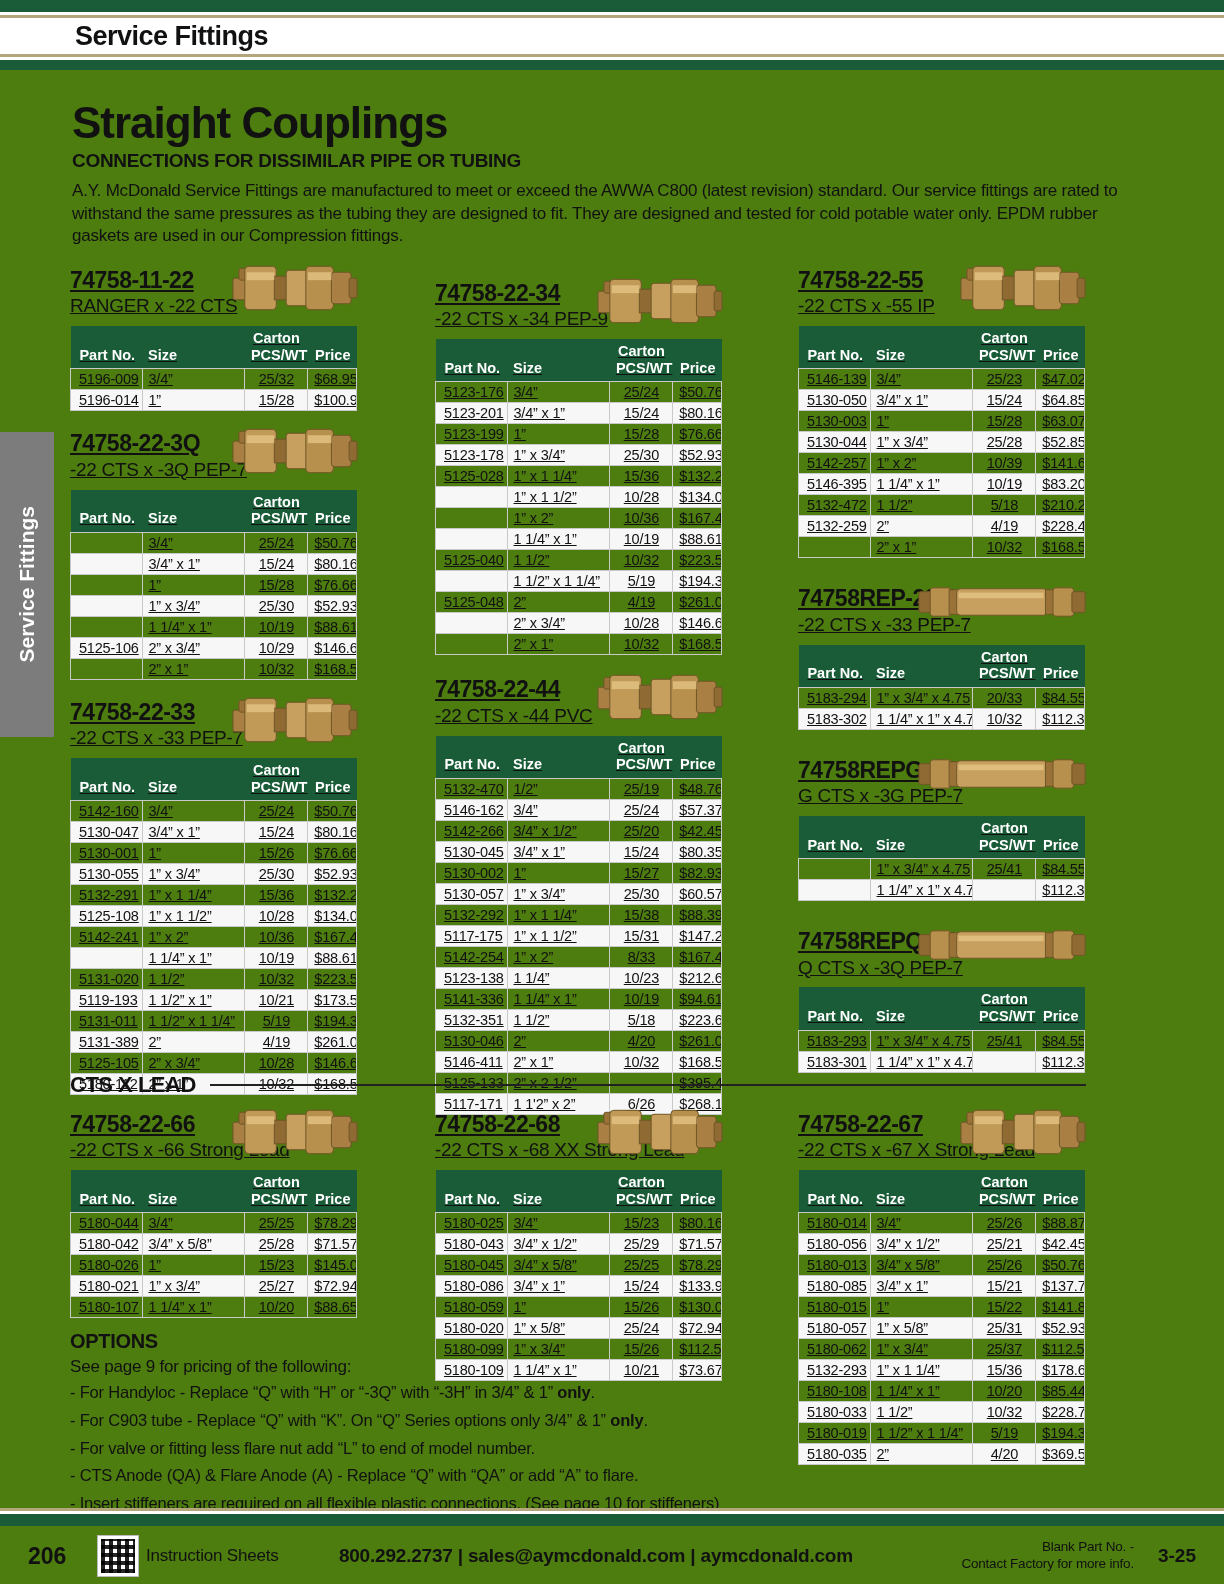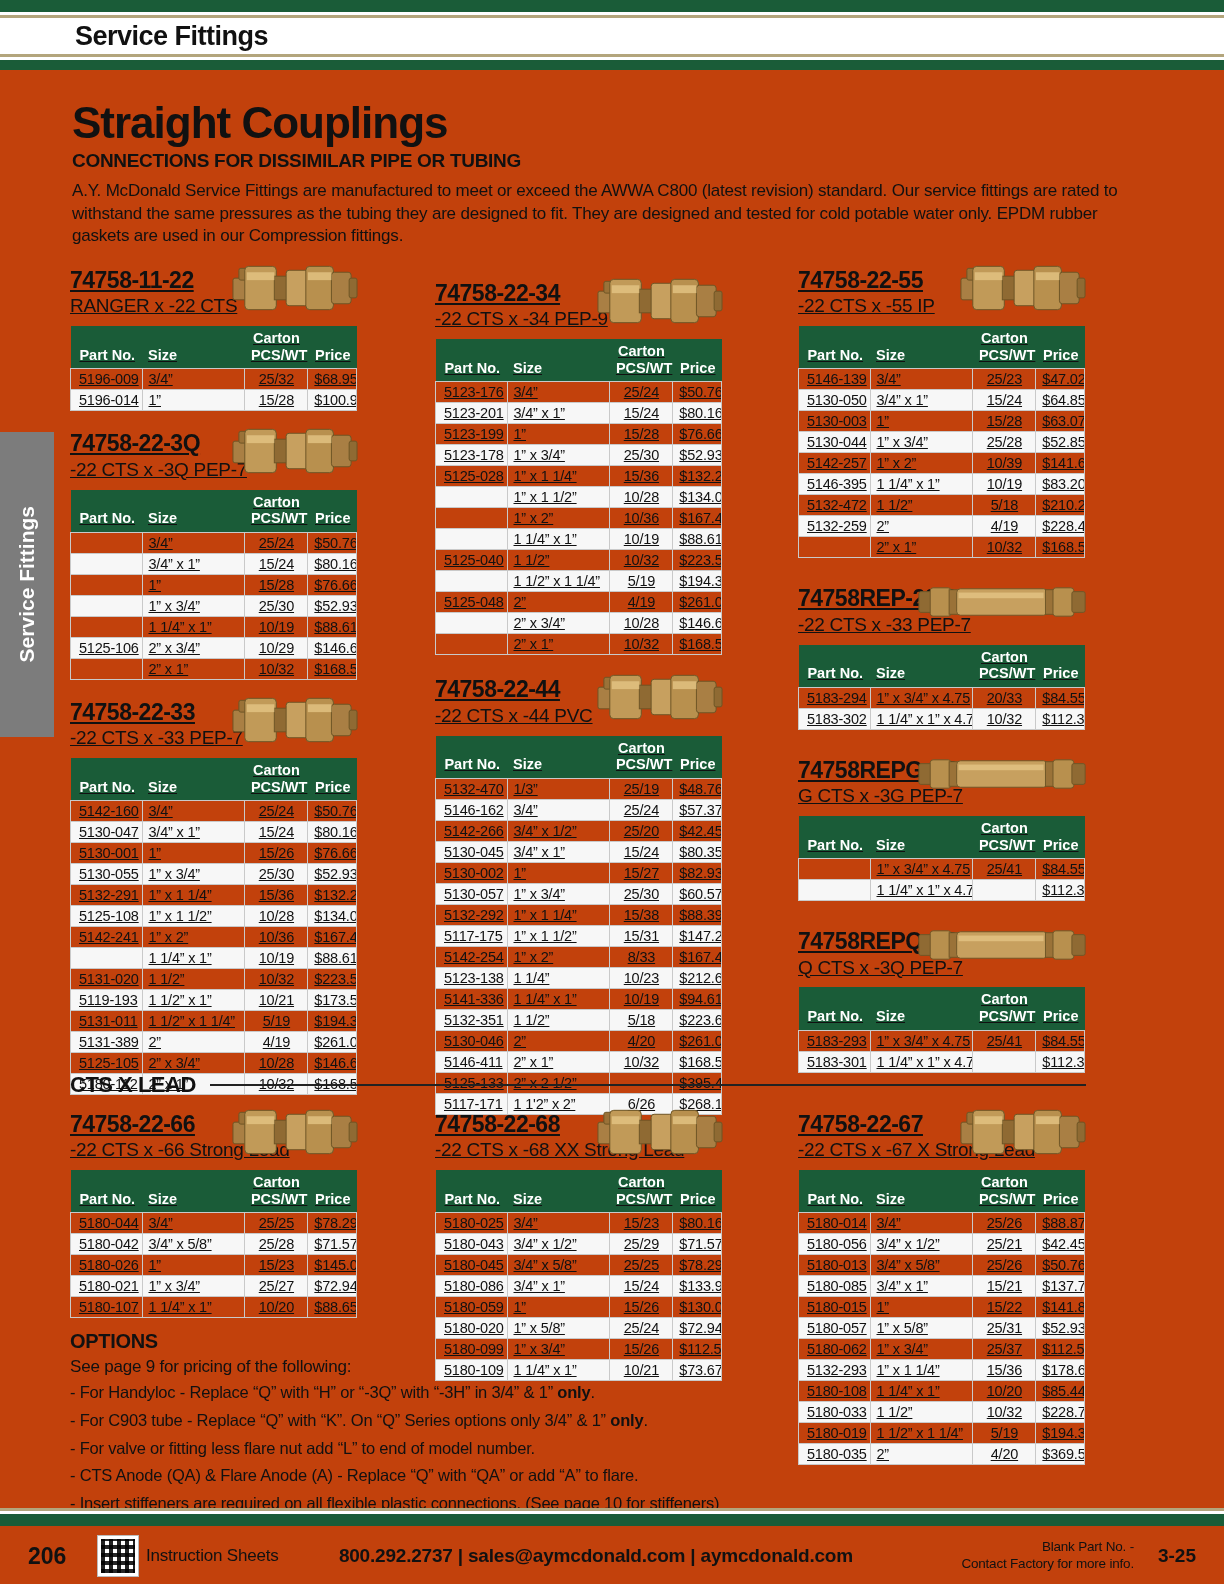--- a/index.html
+++ b/index.html
@@ -1,17 +1,17 @@
 <!DOCTYPE html>
 <html><head>
 <meta charset="utf-8">
 <style>
   * { margin:0; padding:0; box-sizing:border-box; }
   body { background:#e9e9e9; font-family:"Liberation Sans", sans-serif; color:#111; }
-  .page { position:relative; width:1224px; height:1584px; background:#c2410c; margin:0 auto; overflow:hidden; }
+  .page { position:relative; width:1224px; height:1584px; background:#4d7c0f; margin:0 auto; overflow:hidden; }
 
   
   .banner { position:absolute; top:0; left:0; right:0; }
   .bar-green { height:12px; background:#1a5c38; }
   .bar-green.thin { height:10px; }
   .bar-tan { height:3px; background:#b3a57c; }
   .bar-white { height:3px; background:#fff; }
   .banner-title-band { height:36px; background:#fff; display:flex; align-items:center; padding-left:75px; }
   .banner-title { font-size:27px; font-weight:bold; letter-spacing:-0.5px; }
 
@@ -472,21 +472,21 @@
             <tr>
           <th class="c-part">Part No.</th>
           <th class="c-size">Size</th>
           <th class="c-carton"><span>Carton</span><br><span>PCS/WT</span></th>
           <th class="c-price">Price</th>
         </tr>
           </thead>
         <tbody>
             <tr>
               <td class="c-part">5132-470</td>
-              <td class="c-size">1/3”</td>
+              <td class="c-size">1/2”</td>
               <td class="c-carton">25/19</td>
               <td class="c-price">$48.76</td>
             </tr>
             <tr>
               <td class="c-part">5146-162</td>
               <td class="c-size">3/4”</td>
               <td class="c-carton">25/24</td>
               <td class="c-price">$57.37</td>
             </tr>
             <tr>

